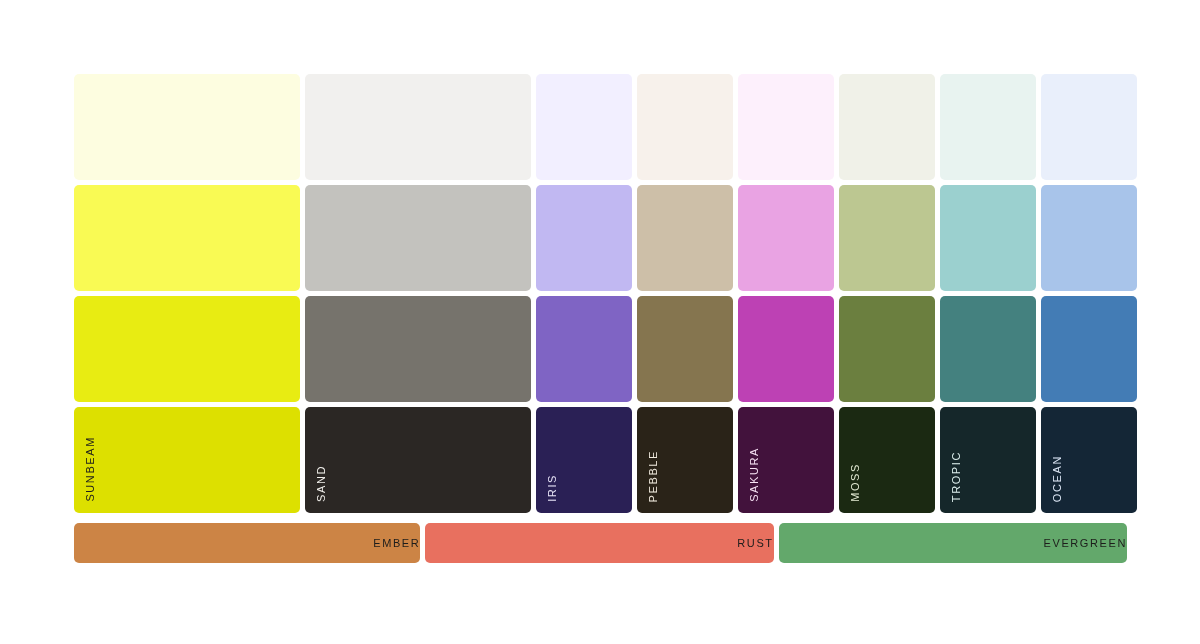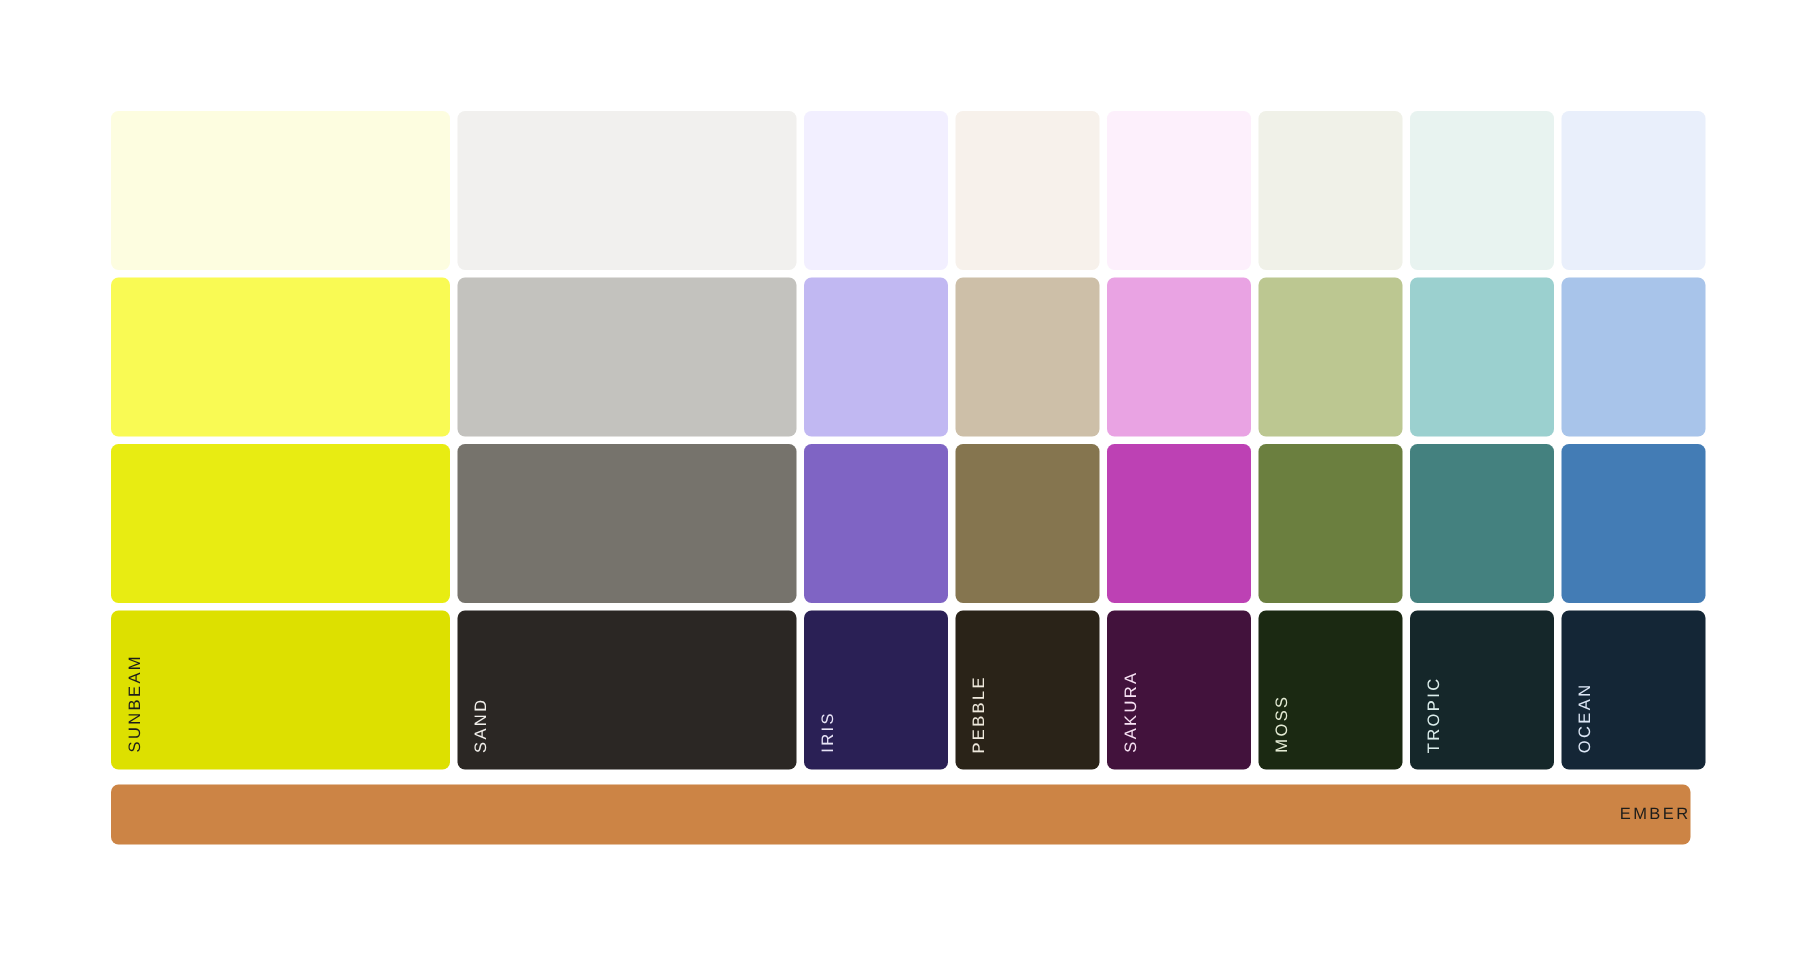--- a/index.html
+++ b/index.html
@@ -157,15 +157,21 @@
         <span class="swatch-label" style="color: rgb(221, 231, 246);">OCEAN</span>
       </div>
     </div>
 
   </div>
 
   <div class="accent-row">
     <div class="accent-bar" style="background: rgb(204, 132, 69); flex: 1 1 348px;">
       <span class="accent-label" style="color: rgb(29, 29, 27);">EMBER</span>
     </div>
+    <div class="accent-bar" style="background: rgb(232, 112, 95); flex: 1 1 350px;">
+      <span class="accent-label" style="color: rgb(29, 29, 27);">RUST</span>
+    </div>
+    <div class="accent-bar" style="background: rgb(99, 168, 107); flex: 1 1 350px;">
+      <span class="accent-label" style="color: rgb(29, 29, 27);">EVERGREEN</span>
+    </div>
   </div>
 
 </div>
 
 </body></html>

